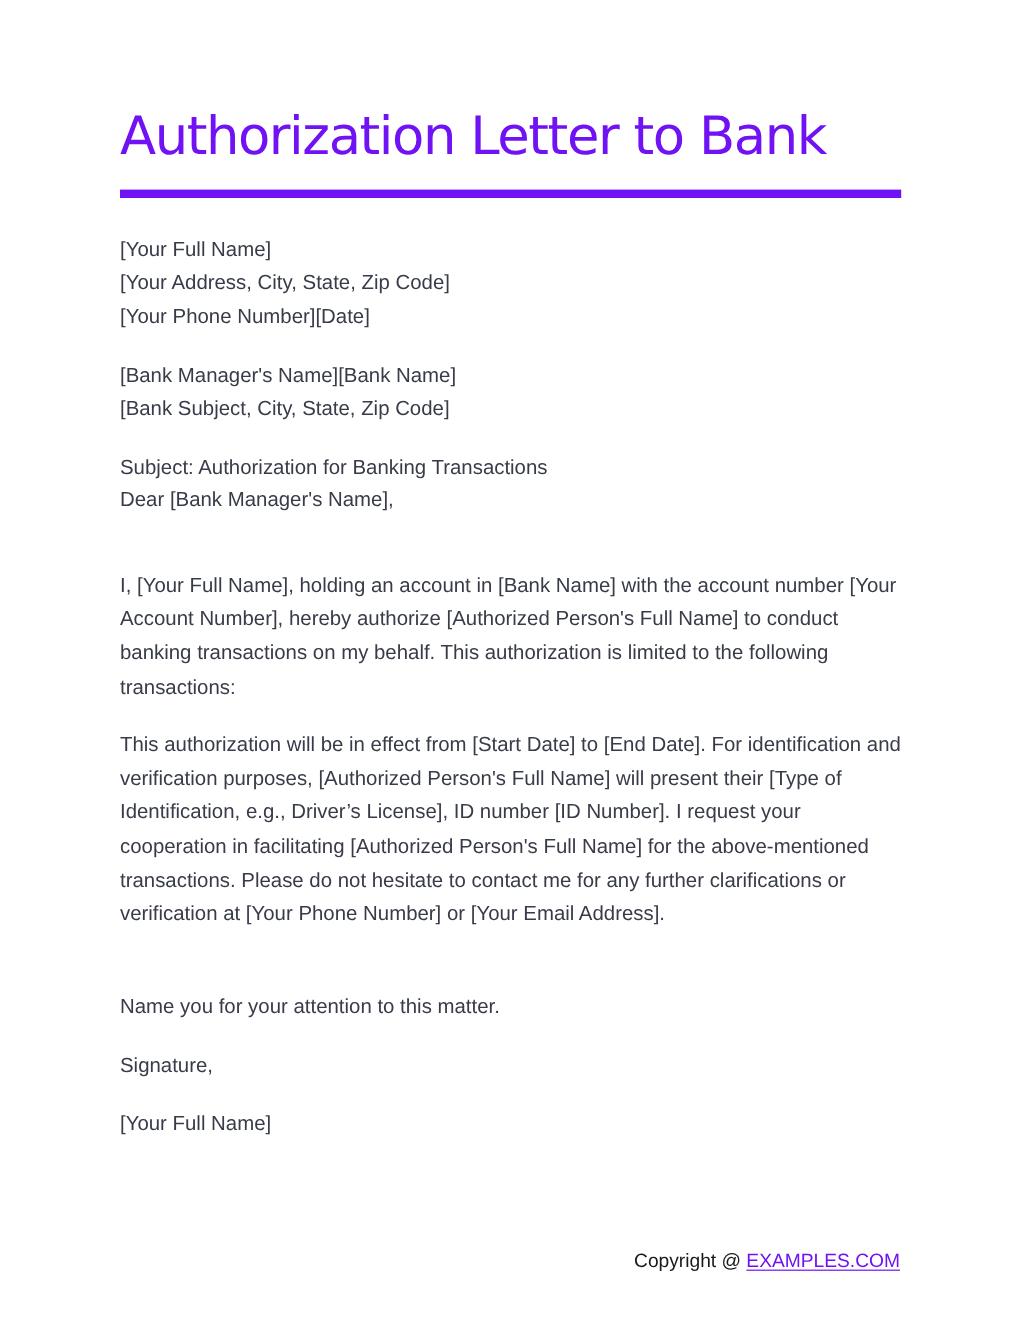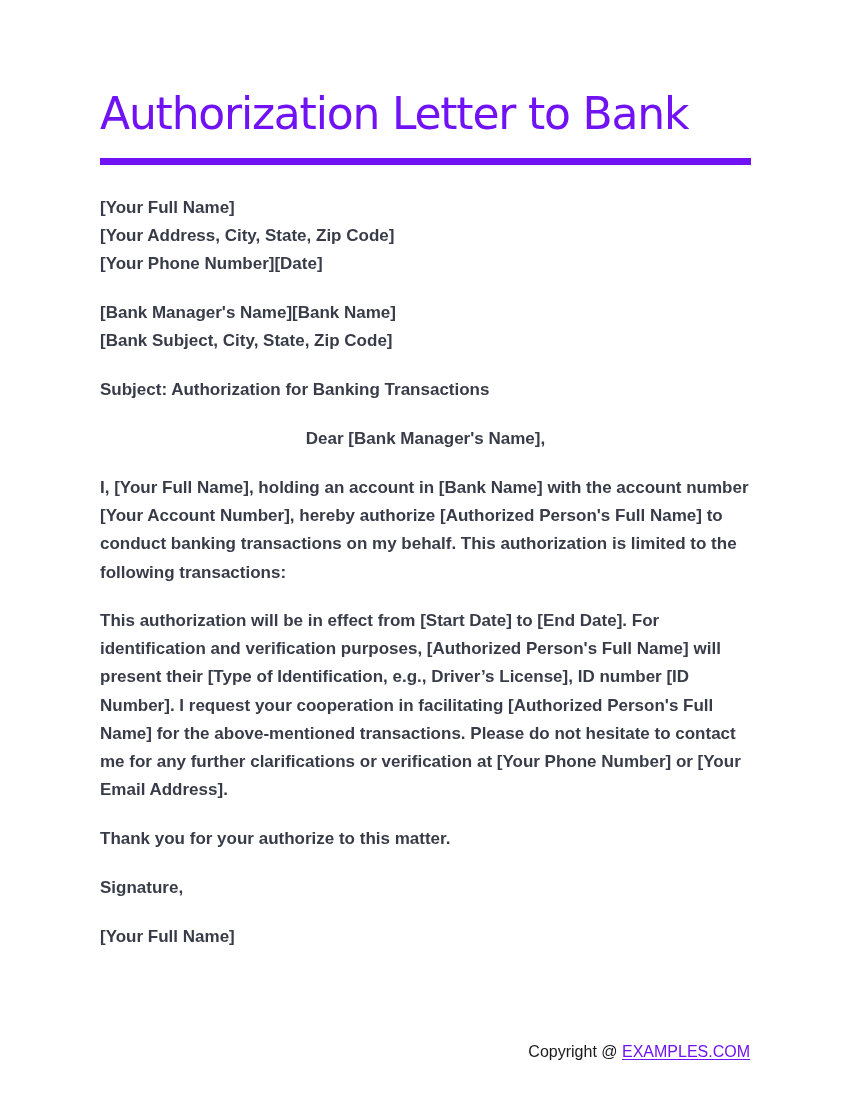--- a/index.html
+++ b/index.html
@@ -36,21 +36,20 @@
       height: 7px;
       background: #7012f4;
     }
     .text-block {
       position: absolute;
       left: 100px;
       width: 651px;
       font-size: 17px;
       line-height: 28.2px;
       margin: 0;
-      font-weight: bold;
     }
     .text-block .line {
       display: block;
     }
     .footer {
       position: absolute;
       right: 100px;
       top: 1043px;
       font-size: 16px;
       color: #1a1a1a;
@@ -75,27 +74,27 @@
   <span class="line">[Your Phone Number][Date]</span>
 </div>
 
 <div class="text-block" style="top:299px;">
   <span class="line">[Bank Manager's Name][Bank Name]</span>
   <span class="line">[Bank Subject, City, State, Zip Code]</span>
 </div>
 
 <p class="text-block" style="top:376px;">Subject: Authorization for Banking Transactions</p>
 
-<p class="text-block" style="top:425px;text-align:center;">Dear [Bank Manager's Name],</p>
+<p class="text-block" style="top:403px;">Dear [Bank Manager's Name],</p>
 
 <p class="text-block" style="top:474px;">I, [Your Full Name], holding an account in [Bank Name] with the account number [Your Account Number], hereby authorize [Authorized Person's Full Name] to conduct banking transactions on my behalf. This authorization is limited to the following transactions:</p>
 
 <p class="text-block" style="top:607px;">This authorization will be in effect from [Start Date] to [End Date]. For identification and verification purposes, [Authorized Person's Full Name] will present their [Type of Identification, e.g., Driver’s License], ID number [ID Number]. I request your cooperation in facilitating [Authorized Person's Full Name] for the above-mentioned transactions. Please do not hesitate to contact me for any further clarifications or verification at [Your Phone Number] or [Your Email Address].</p>
 
-<p class="text-block" style="top:825px;">Thank you for your authorize to this matter.</p>
+<p class="text-block" style="top:825px;">Name you for your attention to this matter.</p>
 
 <p class="text-block" style="top:874px;">Signature,</p>
 
 <div class="text-block" style="top:923px;">
   <span class="line">[Your Full Name]</span>
 </div>
 
 <div class="footer">
   <span>Copyright @ </span><a>EXAMPLES.COM</a>
 </div>

